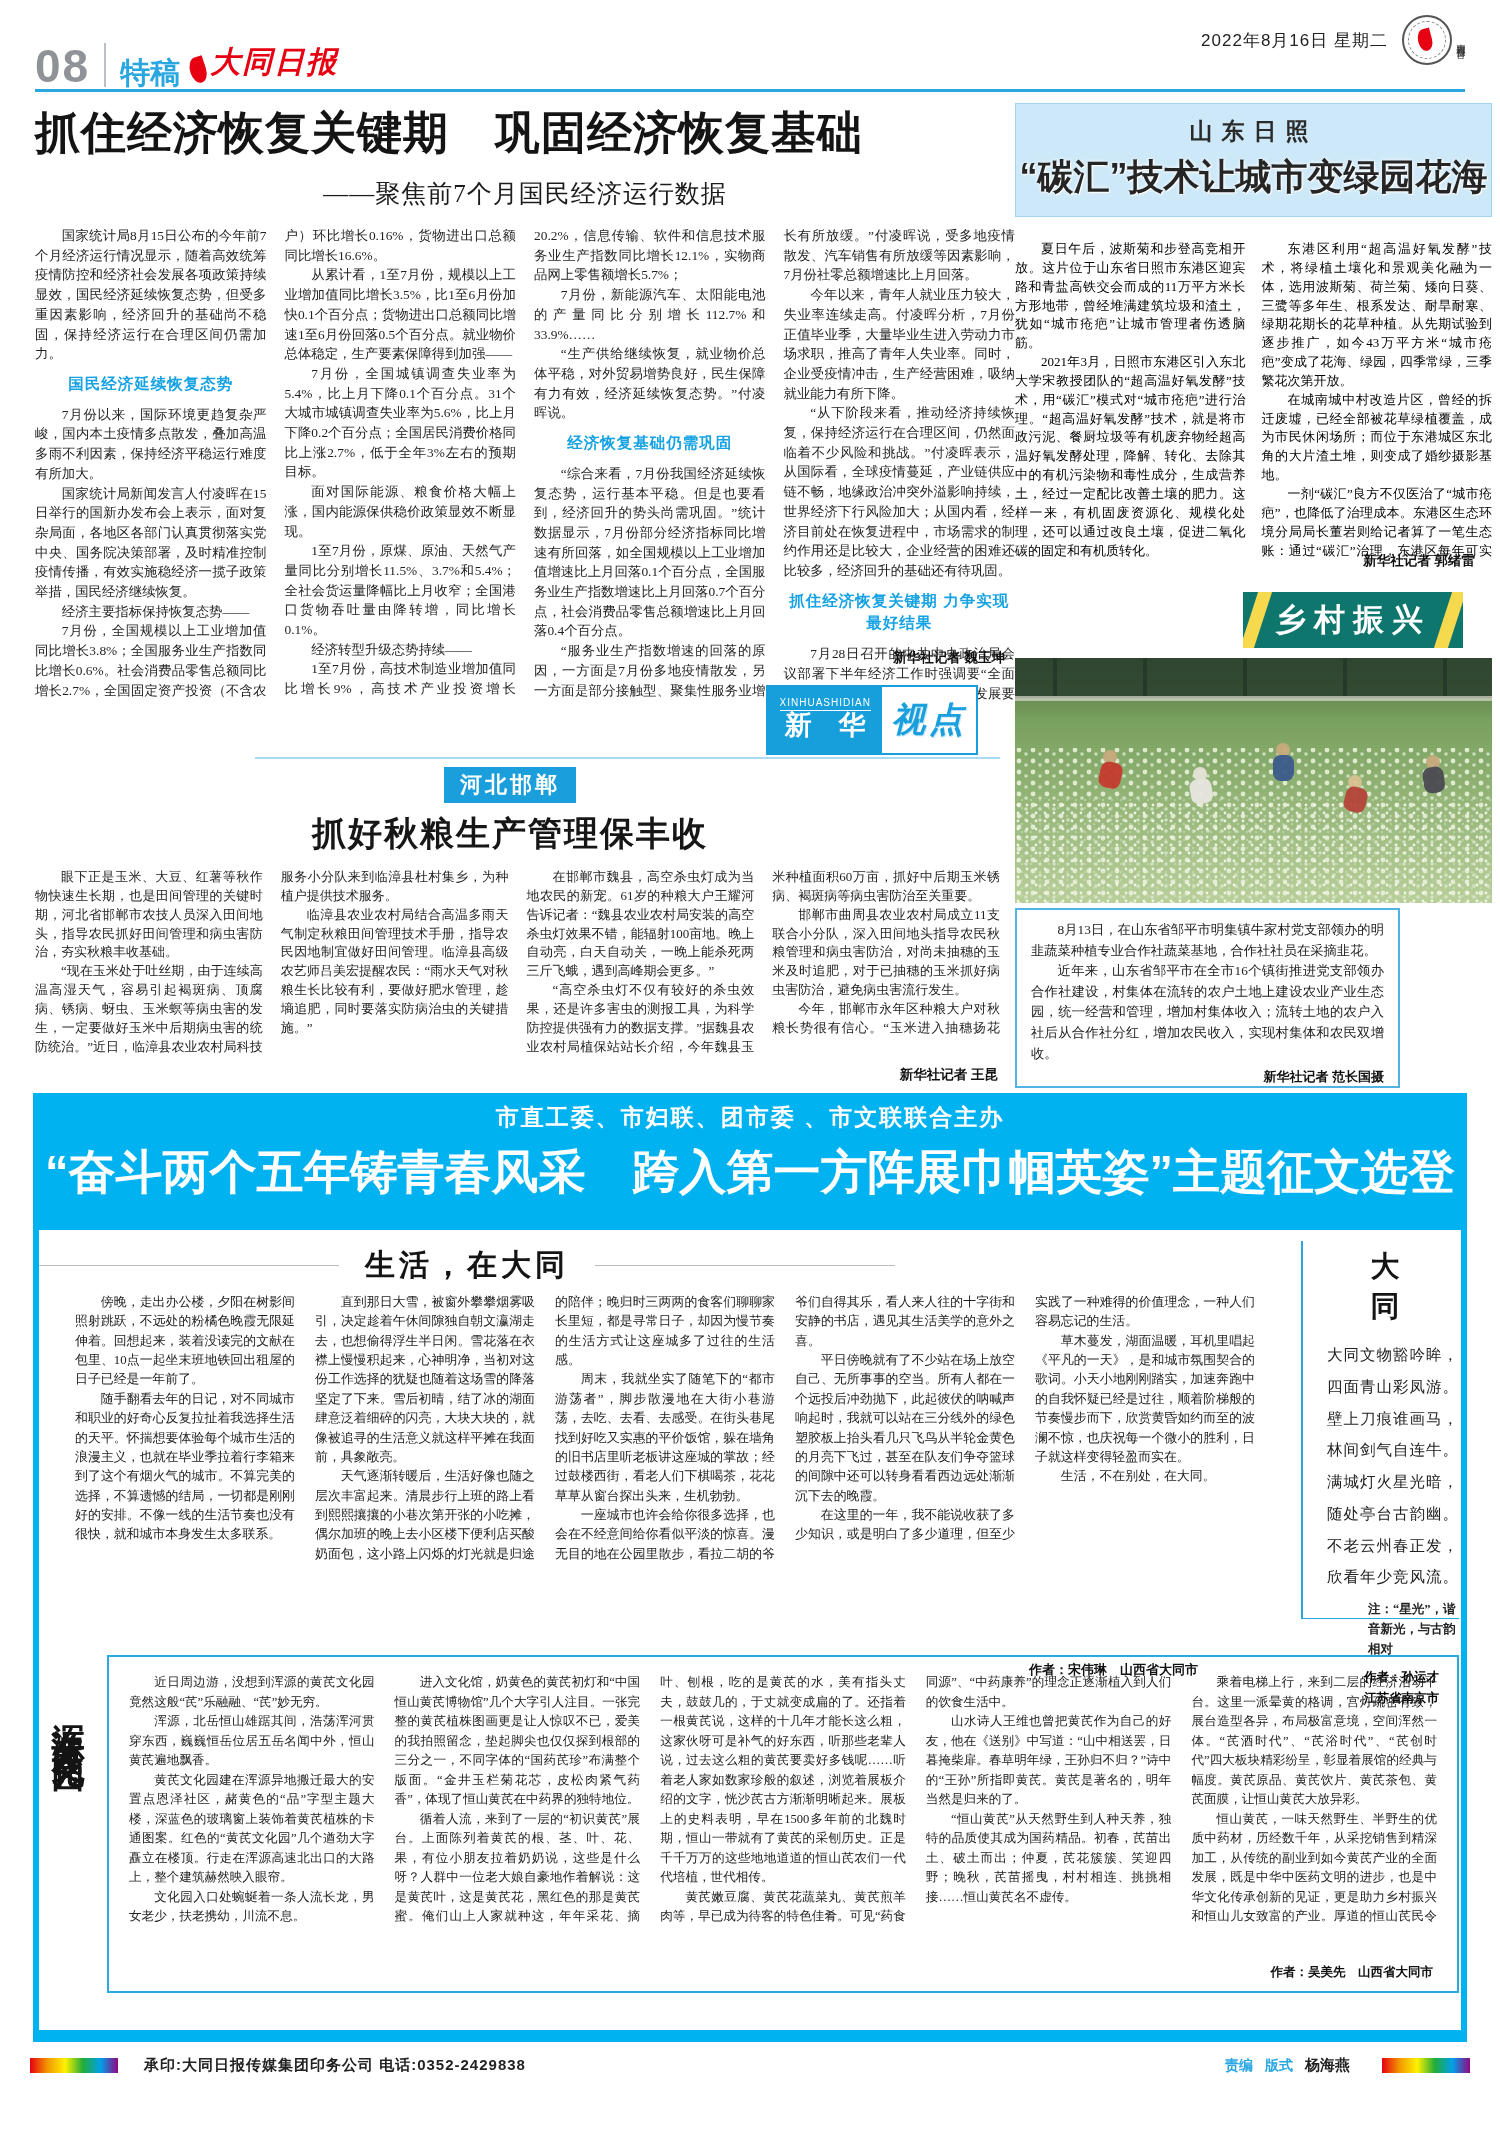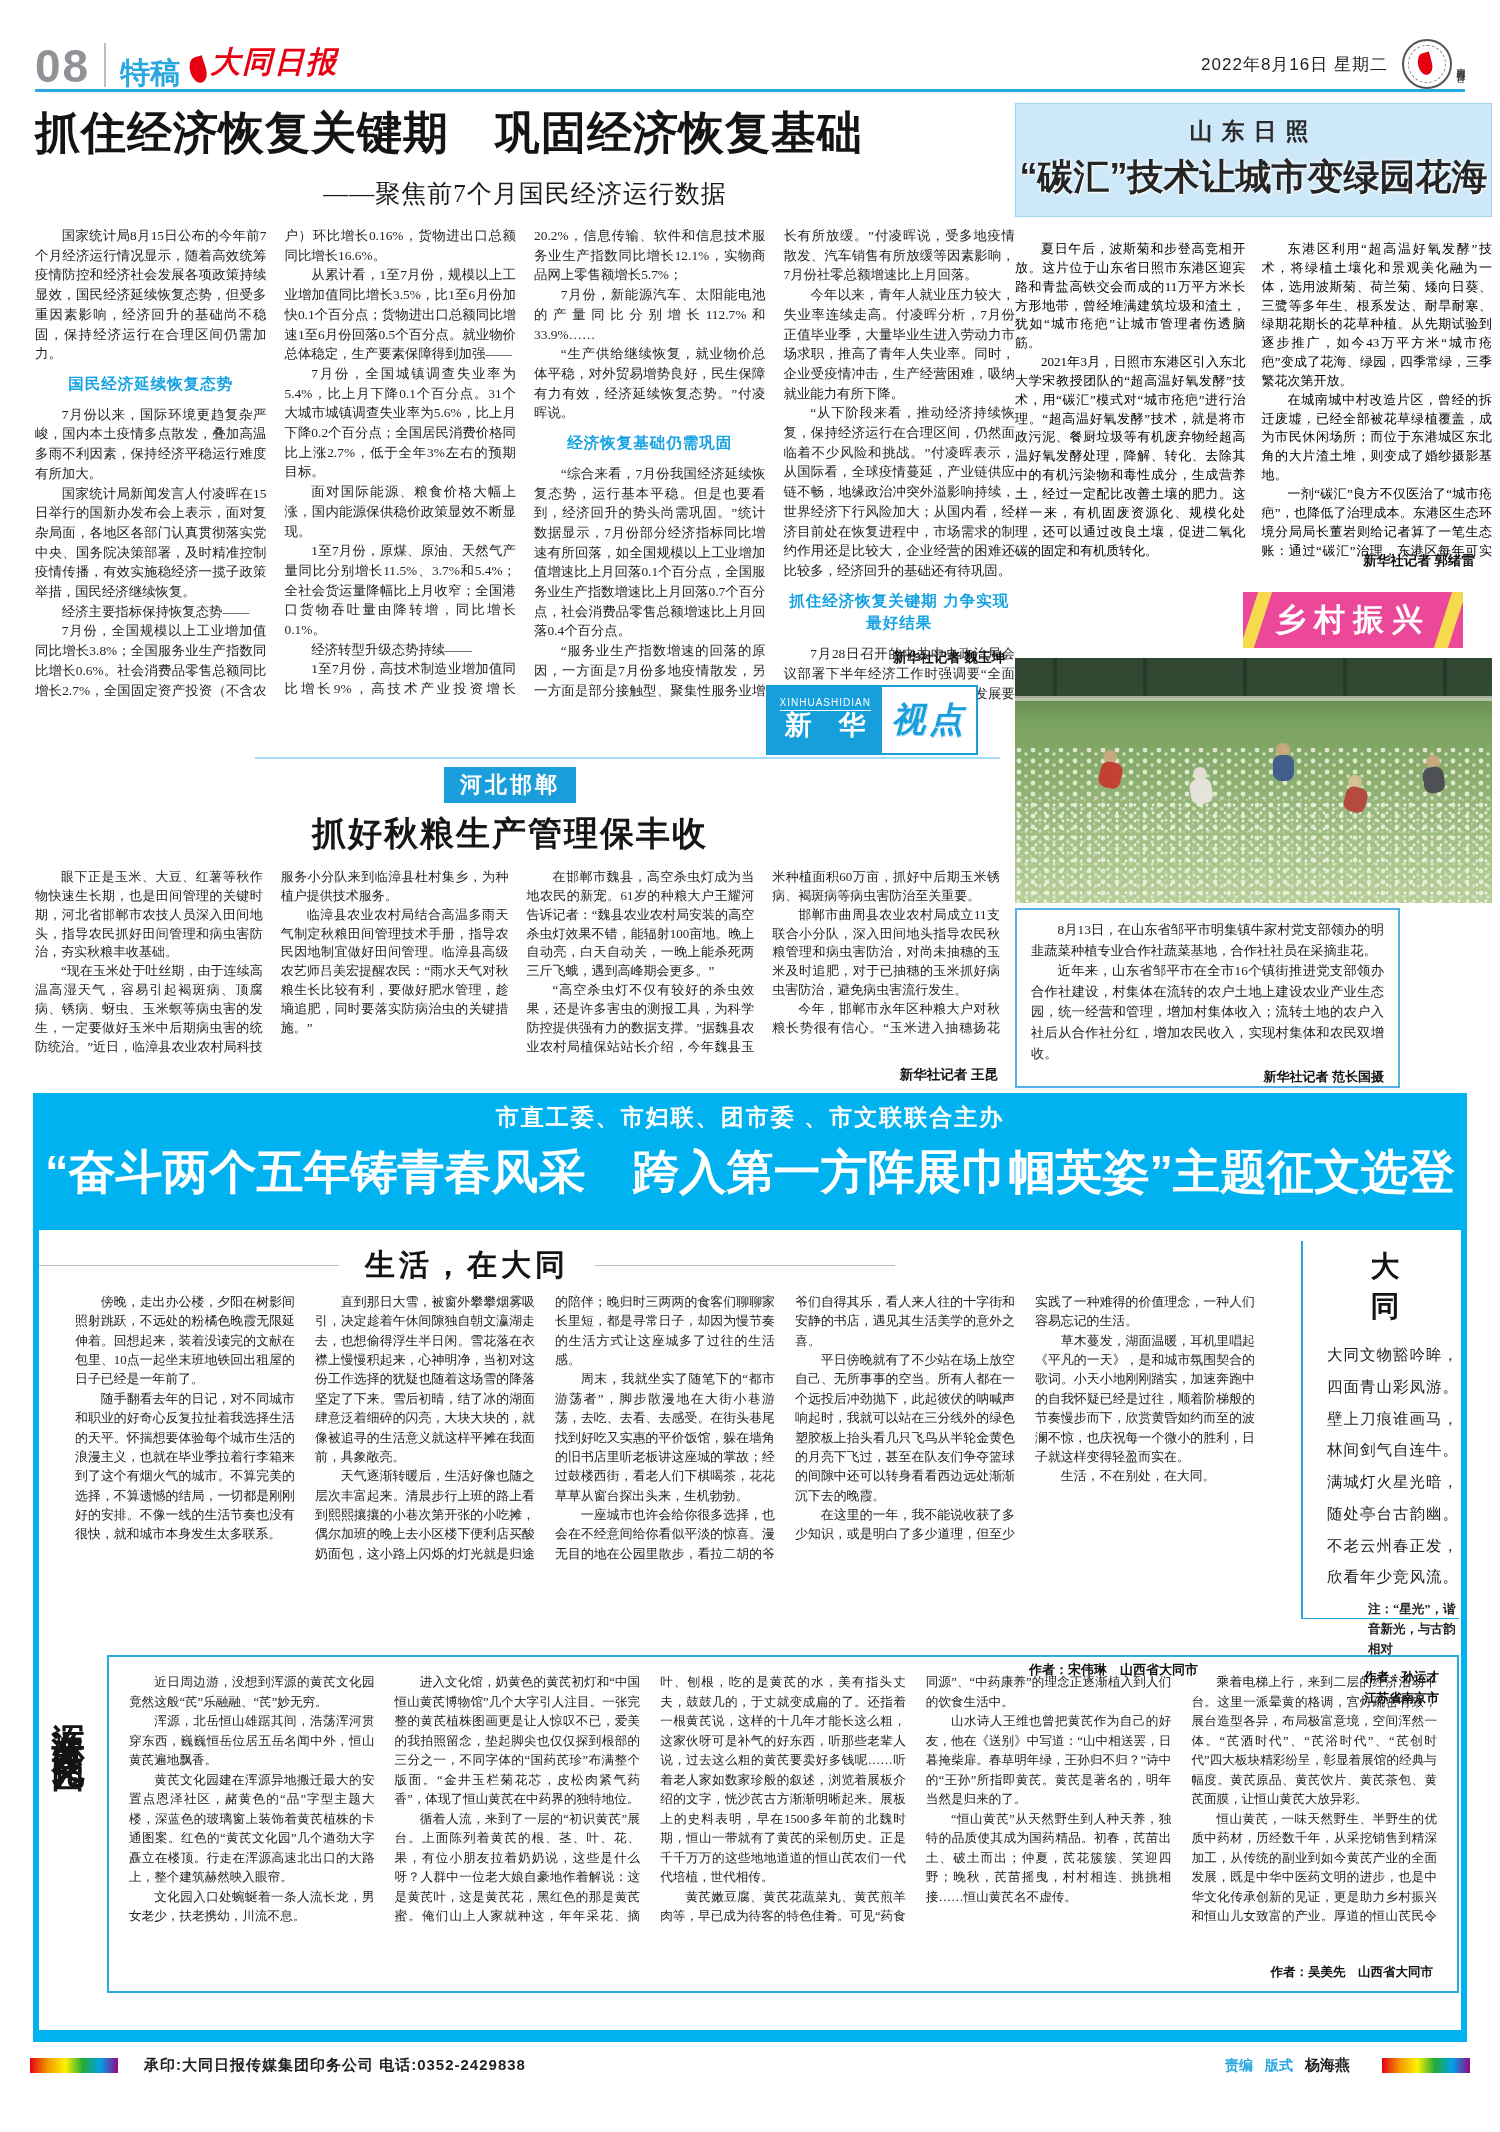--- a/index.html
+++ b/index.html
@@ -8,21 +8,21 @@
 
   
   .hdr { position:absolute; left:35px; top:28px; width:1430px; height:64px;
          border-bottom:3px solid #2aa7e1; display:flex; align-items:flex-end; }
   .pagenum { font-family:"Liberation Sans",sans-serif; font-size:46px; color:#8f9398; font-weight:bold; line-height:1; letter-spacing:2px;}
   .hdr-div { width:2px; height:44px; background:#b9c0c6; margin:0 14px 2px 14px; }
   .secname { font-family:"Liberation Sans",sans-serif; font-size:30px; color:#2aa7e1; font-weight:bold; line-height:1.1; }
   .paperlogo { margin:0 0 6px 10px; display:flex; align-items:flex-end; }
   .flame { width:16px; height:26px; background:#e60012; border-radius:60% 0 55% 55%; transform:rotate(-18deg); margin-right:4px; }
   .papername { color:#e60012; font-size:30px; font-weight:bold; font-style:italic; font-family:"Liberation Serif",serif; letter-spacing:2px; }
-  .hdr-right { margin-left:auto; display:flex; align-items:center; gap:14px; padding-bottom:0; }
+  .hdr-right { margin-left:auto; display:flex; align-items:center; gap:14px; padding-bottom:24px; }
   .dateline { font-size:17px; color:#222; font-family:"Liberation Sans",sans-serif; letter-spacing:1px; }
   .douyin { display:flex; align-items:center; gap:4px; }
   .douyin-circle { width:50px; height:50px; border:2px solid #555; border-radius:50%; position:relative; }
   .douyin-circle::before { content:""; position:absolute; left:14px; top:12px; width:14px; height:22px;
        background:#e60012; border-radius:60% 0 55% 55%; transform:rotate(-15deg); }
   .douyin-circle::after { content:""; position:absolute; inset:4px; border:1px dashed #888; border-radius:50%; }
   .douyin-label { writing-mode:vertical-rl; text-orientation:upright; font-size:9px; color:#333; line-height:1; letter-spacing:1px;}
 
   
   .main-art { position:absolute; left:35px; top:103px; width:980px; height:658px; }
@@ -43,21 +43,21 @@
   .xb-right { flex:1; display:flex; align-items:center; justify-content:center; }
   .xb-script { color:#1a9fdc; font-size:34px; font-weight:900; font-style:italic; text-shadow:1px 1px 0 #bfe6f8; letter-spacing:4px;}
 
   
   .sd-box { position:absolute; left:1015px; top:103px; width:477px; height:114px; background:#cde8f8; border:1px solid #9fd3f0; text-align:center; }
   .sd-kicker { font-size:23px; font-weight:bold; color:#2b2b2b; letter-spacing:9px; margin-top:12px; font-family:"Liberation Serif",serif;}
   .sd-headline { font-family:"Liberation Sans",sans-serif; font-size:36px; font-weight:900; color:#252525; margin-top:6px; text-shadow:0 0 4px #fff,1px 1px 0 #fff; white-space:nowrap;}
   .sd-body { position:absolute; left:1015px; top:240px; width:477px; height:322px; column-count:2; column-gap:16px;
         font-size:13px; line-height:1.45; text-align:justify; overflow:hidden; color:#000000;}
   .sd-sig { position:absolute; left:1015px; top:552px; width:460px; text-align:right; font-size:13.5px; }
-  .xczx-badge { position:absolute; left:1243px; top:592px; width:220px; height:56px; background:#ec4899;
+  .xczx-badge { position:absolute; left:1243px; top:592px; width:220px; height:56px; background:#0f766e;
         display:flex; align-items:center; justify-content:center; overflow:hidden; }
   .xczx-badge::before, .xczx-badge::after { content:""; position:absolute; top:-10px; bottom:-10px; width:14px; background:#f7d94d; transform:skewX(-18deg); }
   .xczx-badge::before { left:6px; } .xczx-badge::after { right:6px; }
   .xczx-label { color:#fff; font-family:"Liberation Sans",sans-serif; font-size:31px; font-weight:900; letter-spacing:8px; }
 
   
   .photo { position:absolute; left:1015px; top:658px; width:477px; height:245px; }
   .photo svg { display:block; }
   .cap-box { position:absolute; left:1015px; top:908px; width:385px; height:180px; border:2px solid #53b2e4; padding:10px 14px; }
   .cap-box p { text-indent:2em; font-size:13.3px; line-height:1.55; color:#222; text-align:justify; }

